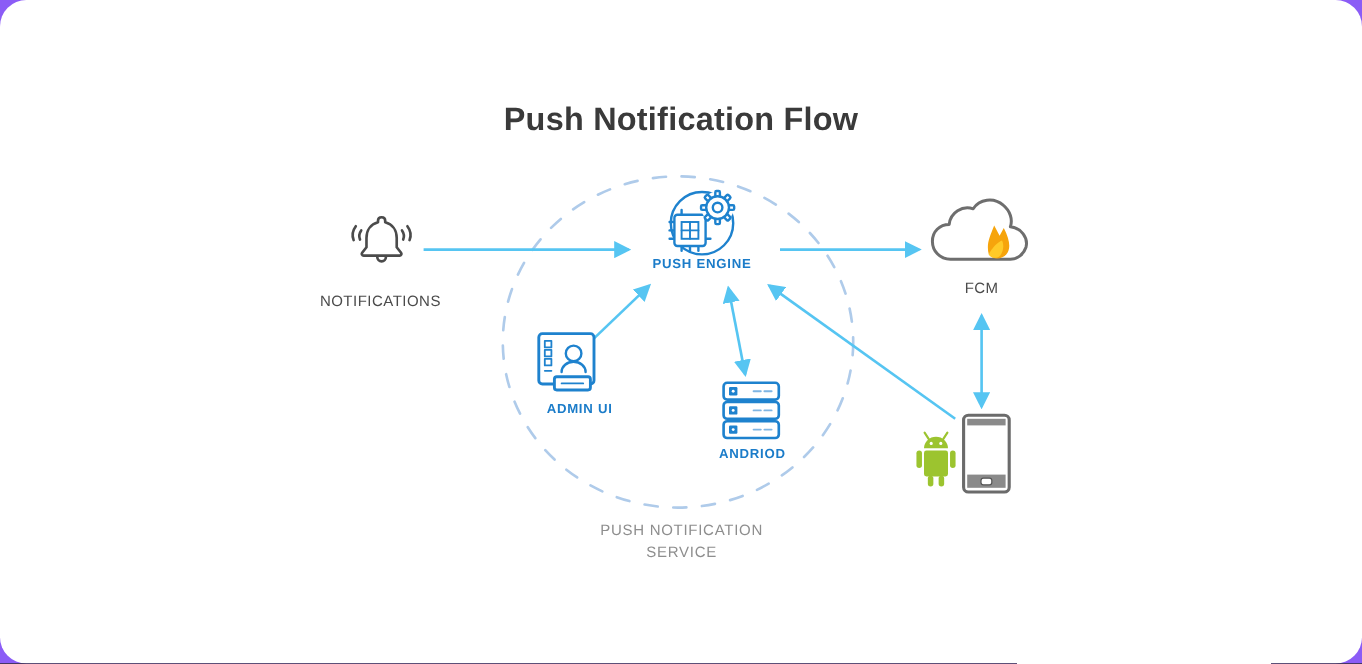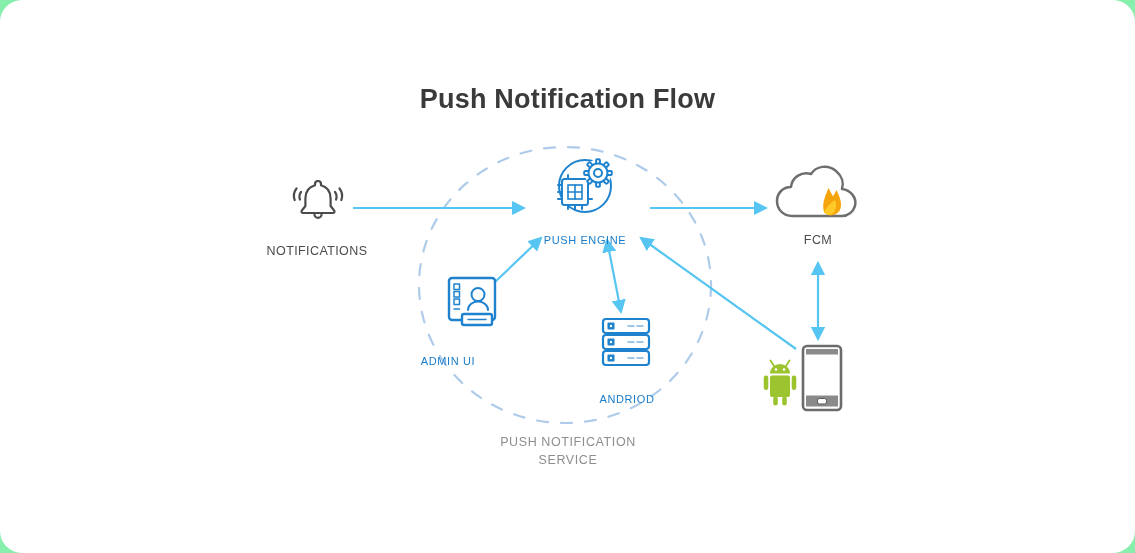--- a/index.html
+++ b/index.html
@@ -1,24 +1,24 @@
 <!DOCTYPE html>
 <html><head>
 <meta charset="utf-8">
 <style>
   html,body{margin:0;padding:0;background:#000;}
-  .stage{position:relative;width:1135px;height:553px;background:#86efac;overflow:hidden;
+  .stage{position:relative;width:1135px;height:553px;background:#8b5cf6;overflow:hidden;
          font-family:"Liberation Sans", sans-serif;}
   .card{position:absolute;inset:0;background:#ffffff;border-radius:22px;}
   .title{position:absolute;left:0;right:0;top:84px;text-align:center;
          font-size:27px;font-weight:600;color:#3a3a3a;letter-spacing:.2px;}
   .svg-layer{position:absolute;left:0;top:0;}
   .lbl{position:absolute;transform:translateX(-50%);white-space:nowrap;text-align:center;}
   .lbl-dark{color:#4b4b4b;font-size:12.5px;letter-spacing:.4px;}
-  .lbl-blue{color:#1b7cc9;font-size:11px;font-weight:400;letter-spacing:.6px;margin-top:20px;}
+  .lbl-blue{color:#1b7cc9;font-size:11px;font-weight:700;letter-spacing:.6px;}
   .lbl-muted{color:#8e8e8e;font-size:12.5px;letter-spacing:.6px;line-height:18px;}
   .two-line span{display:block;}
 </style>
 </head>
 <body>
 
 <div class="stage">
   <div class="card">
 
     <div class="title">Push Notification Flow</div>
@@ -153,21 +153,21 @@
         <rect x="-16" y="-29" width="32" height="5.5" fill="#8a8a8a"></rect>
         <rect x="-16" y="17.5" width="32" height="11" fill="#8a8a8a"></rect>
         <rect x="-4.5" y="20.5" width="9" height="5.5" rx="2" fill="#fff" stroke="#555" stroke-width="1"></rect>
       </g>
     </svg>
 
     <div class="lbl lbl-dark" style="left:317px;top:244px">NOTIFICATIONS</div>
 
     <div class="lbl lbl-blue" style="left:585px;top:214px">PUSH ENGINE</div>
 
-    <div class="lbl lbl-blue" style="left:448px;top:335px">ADMIN UI</div>
+    <div class="lbl lbl-blue" style="left:483px;top:335px">ADMIN UI</div>
 
     <div class="lbl lbl-blue" style="left:627px;top:373px">ANDRIOD</div>
 
     <div class="lbl lbl-dark" style="left:818px;top:233px">FCM</div>
 
 
     <div class="lbl lbl-muted two-line" style="left:568px;top:433px">
       <span>PUSH NOTIFICATION</span>
       <span>SERVICE</span>
     </div>

